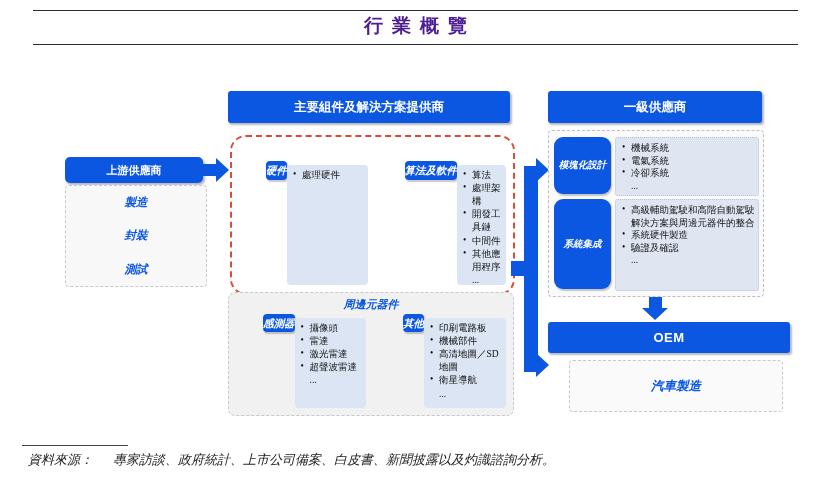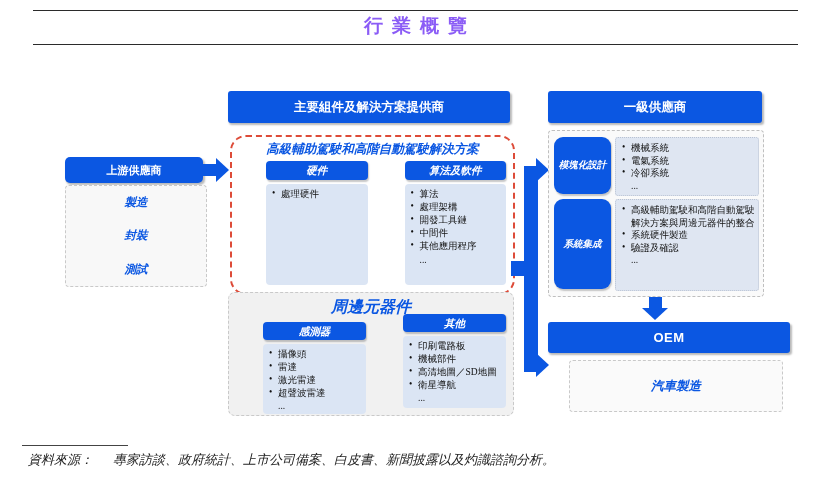--- a/index.html
+++ b/index.html
@@ -3,21 +3,21 @@
 <meta charset="utf-8">
 <style>
   html,body { margin:0; padding:0; background:#fff; }
   .page {
     position:relative; width:831px; height:484px; background:#ffffff;
     font-family:"Liberation Serif","DejaVu Serif",serif; color:#1a1a1a; overflow:hidden;
   }
   .rule { position:absolute; background:#2b2b2b; height:1.4px; }
   .doc-title {
     position:absolute; left:0; right:0; top:13px; text-align:center;
-    font-size:19px; font-weight:bold; letter-spacing:9px; text-indent:9px; color:#8b5cf6;
+    font-size:19px; font-weight:bold; letter-spacing:9px; text-indent:9px; color:#4c1d95;
   }
   .hdr {
     position:absolute; background:#0B57E2; color:#fff; font-weight:bold;
     display:flex; align-items:center; justify-content:center;
     border-radius:3px; box-shadow:1.5px 2px 2px rgba(0,0,0,0.28);
     font-family:"Liberation Sans","DejaVu Sans",sans-serif;
   }
   .subhdr {
     background:#0B57E2; color:#fff; font-weight:bold; font-style:italic;
     text-align:center; border-radius:4px; font-size:10.5px; height:19px; line-height:19px;
@@ -33,21 +33,21 @@
   .blist li::before { content:"•"; position:absolute; left:0; top:-1px; }
   .blist li.more::before { content:""; }
   .arrow-bar { position:absolute; background:#0B57E2; }
   .tri-right { position:absolute; width:0; height:0;
     border-top:12px solid transparent; border-bottom:12px solid transparent; border-left:13px solid #0B57E2; }
   .tri-down { position:absolute; width:0; height:0;
     border-left:13px solid transparent; border-right:13px solid transparent; border-top:12px solid #0B57E2; }
   .redbox { position:absolute; border:2px dashed #DD4B38; border-radius:16px; background:#fff; }
   .greybox { position:absolute; background:#F1F1F1; border:1px dashed #c9c9c9; border-radius:7px; }
   .cols { position:absolute; display:flex; gap:10px; }
-  .col { flex:1; display:flex; flex-direction:column;padding-left:27px; }
+  .col { flex:1; display:flex; flex-direction:row;padding-left:27px; }
   .col .lightbox { flex:1; margin-top:4px; }
   .sec-title { text-align:center; font-size:12.5px; }
   .bigblue {
     position:absolute; background:#0B57E2; color:#fff; font-weight:bold; font-style:italic;
     border-radius:9px; display:flex; align-items:center; justify-content:center;
     font-size:9.5px; text-align:center; box-shadow:1px 1.5px 1.5px rgba(0,0,0,0.22);
     font-family:"Liberation Sans","DejaVu Sans",sans-serif;
   }
   .source { position:absolute; left:28px; top:451px; font-style:italic; font-size:13px; color:#222; display:flex; }
   .source .lbl { margin-right:20px; }
@@ -69,21 +69,20 @@
   </div>
 
   <div>
     <div class="arrow-bar" style="left:201px; top:164px; width:16px; height:12px;"></div>
     <div class="tri-right" style="left:216px; top:158px;"></div>
   </div>
 
   <div class="hdr" style="left:228px; top:91px; width:282px; height:32px; font-size:12.5px;">主要組件及解決方案提供商</div>
 
   <div class="redbox" style="left:230px; top:135px; width:281px; height:156px;">
-    <div class="sec-title bluetext" style="margin-top:4px;">高級輔助駕駛和高階自動駕駛解決方案</div>
     <div class="cols" style="left:7px; right:7px; top:24px; bottom:8px;">
       <div class="col">
         <div class="subhdr">硬件</div>
         <div class="lightbox">
           <ul class="blist">
             <li>處理硬件</li>
           </ul>
         </div>
       </div>
       <div class="col">
@@ -96,24 +95,24 @@
             <li>中間件</li>
             <li>其他應用程序</li>
             <li class="more">...</li>
           </ul>
         </div>
       </div>
     </div>
   </div>
 
   <div class="greybox" style="left:228px; top:292px; width:284px; height:122px;">
-    <div class="sec-title bluetext" style="margin-top:4px; font-size:16px;">周邊元器件</div>
+    <div class="sec-title bluetext" style="margin-top:4px; font-size:11px;">周邊元器件</div>
     <div class="cols" style="left:7px; right:7px; top:21px; bottom:7px;">
       <div class="col">
-        <div class="subhdr" style="height:18px; line-height:18px;margin-top:8px;">感測器</div>
+        <div class="subhdr" style="height:18px; line-height:18px;">感測器</div>
         <div class="lightbox">
           <ul class="blist">
             <li>攝像頭</li>
             <li>雷達</li>
             <li>激光雷達</li>
             <li>超聲波雷達</li>
             <li class="more">...</li>
           </ul>
         </div>
       </div>

